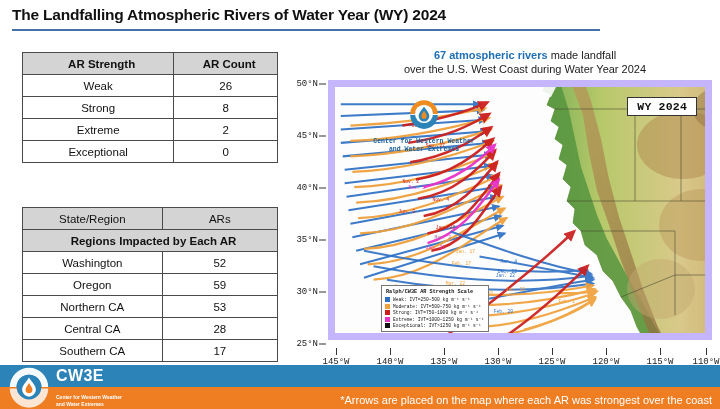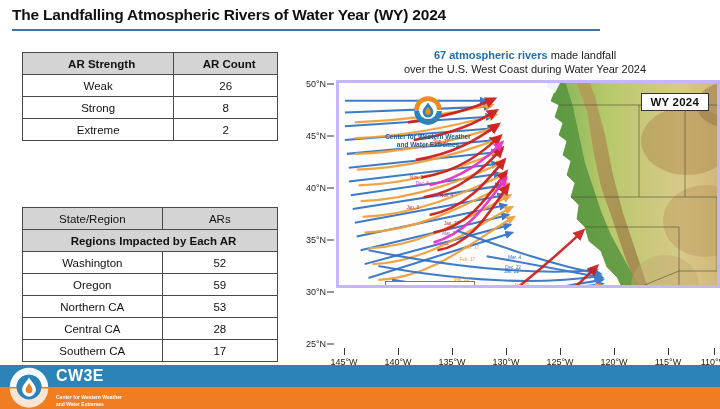--- a/index.html
+++ b/index.html
@@ -44,40 +44,40 @@
   #tbl-regions .span-head { background: #d4d4d4; font-weight: bold; }
 
   
   #map-headline {
     position: absolute; left: 330px; top: 48px; width: 390px;
     text-align: center; font-size: 11px; color: #222; line-height: 14px;
   }
   #map-headline .hl { color: #1f6fb5; font-weight: bold; }
 
   
-  #figure { position: absolute; left: 300px; top: 80px; width: 420px; height: 285px; }
+  #figure { position: absolute; left: 292px; top: 80px; width: 420px; height: 285px; font-family: Liberation Mono, monospace; }
   #axis-y { position: absolute; left: 0px; top: 0px; width: 36px; height: 268px; }
   .ytick {
     position: absolute; right: 10px; font-size: 9px; color: #222;
     transform: translateY(-50%); white-space: nowrap;
   }
   .ytickmark {
     position: absolute; right: 2px; width: 7px; height: 1px; background: #333;
     transform: translateY(-50%);
   }
   #axis-x { position: absolute; left: 36px; top: 268px; width: 384px; height: 24px; }
   .xtick {
     position: absolute; top: 9px; font-size: 9px; color: #222;
     transform: translateX(-50%); white-space: nowrap;
   }
   .xtickmark { position: absolute; top: 0px; width: 1px; height: 7px; background: #333; }
 
   #mapbox {
-    position: absolute; left: 36px; top: 0px; width: 384px; height: 208px;
-    border: 3px solid #c4b5fd; overflow: hidden; background: #ffffff;
+    position: absolute; left: 36px; top: 0px; width: 384px; height: 260px;
+    border: 7px solid #c4b5fd; overflow: hidden; background: #ffffff;
   }
   
   #ocean { position: absolute; inset: 0; background: #fdfdfd; }
   
   #land {
     position: absolute; left: 150px; top: -12px; width: 260px; height: 292px;
   }
 
   #wy-badge {
     position: absolute; right: 8px; top: 10px;
@@ -155,20 +155,24 @@
         <td>Weak</td>
         <td>26</td>
       </tr>
       <tr>
         <td>Strong</td>
         <td>8</td>
       </tr>
       <tr>
         <td>Extreme</td>
         <td>2</td>
+      </tr>
+      <tr>
+        <td>Exceptional</td>
+        <td>0</td>
       </tr>
     </tbody>
   </table>
 
   <table class="tbl" id="tbl-regions">
     <thead>
       <tr>
         <td class="sub">State/Region</td>
         <td class="sub">ARs</td>
       </tr>
@@ -462,13 +466,14 @@
   </svg>
 
   <div id="footer-brand">
     <div id="footer-cw3e">CW3E</div>
   </div>
   <div id="footer-sub">
     <span>Center for Western Weather</span><br>
     <span>and Water Extremes</span>
   </div>
 
+  <div id="footer-note">*Arrows are placed on the map where each AR was strongest over the coast</div>
 </div>
 
 </body></html>

